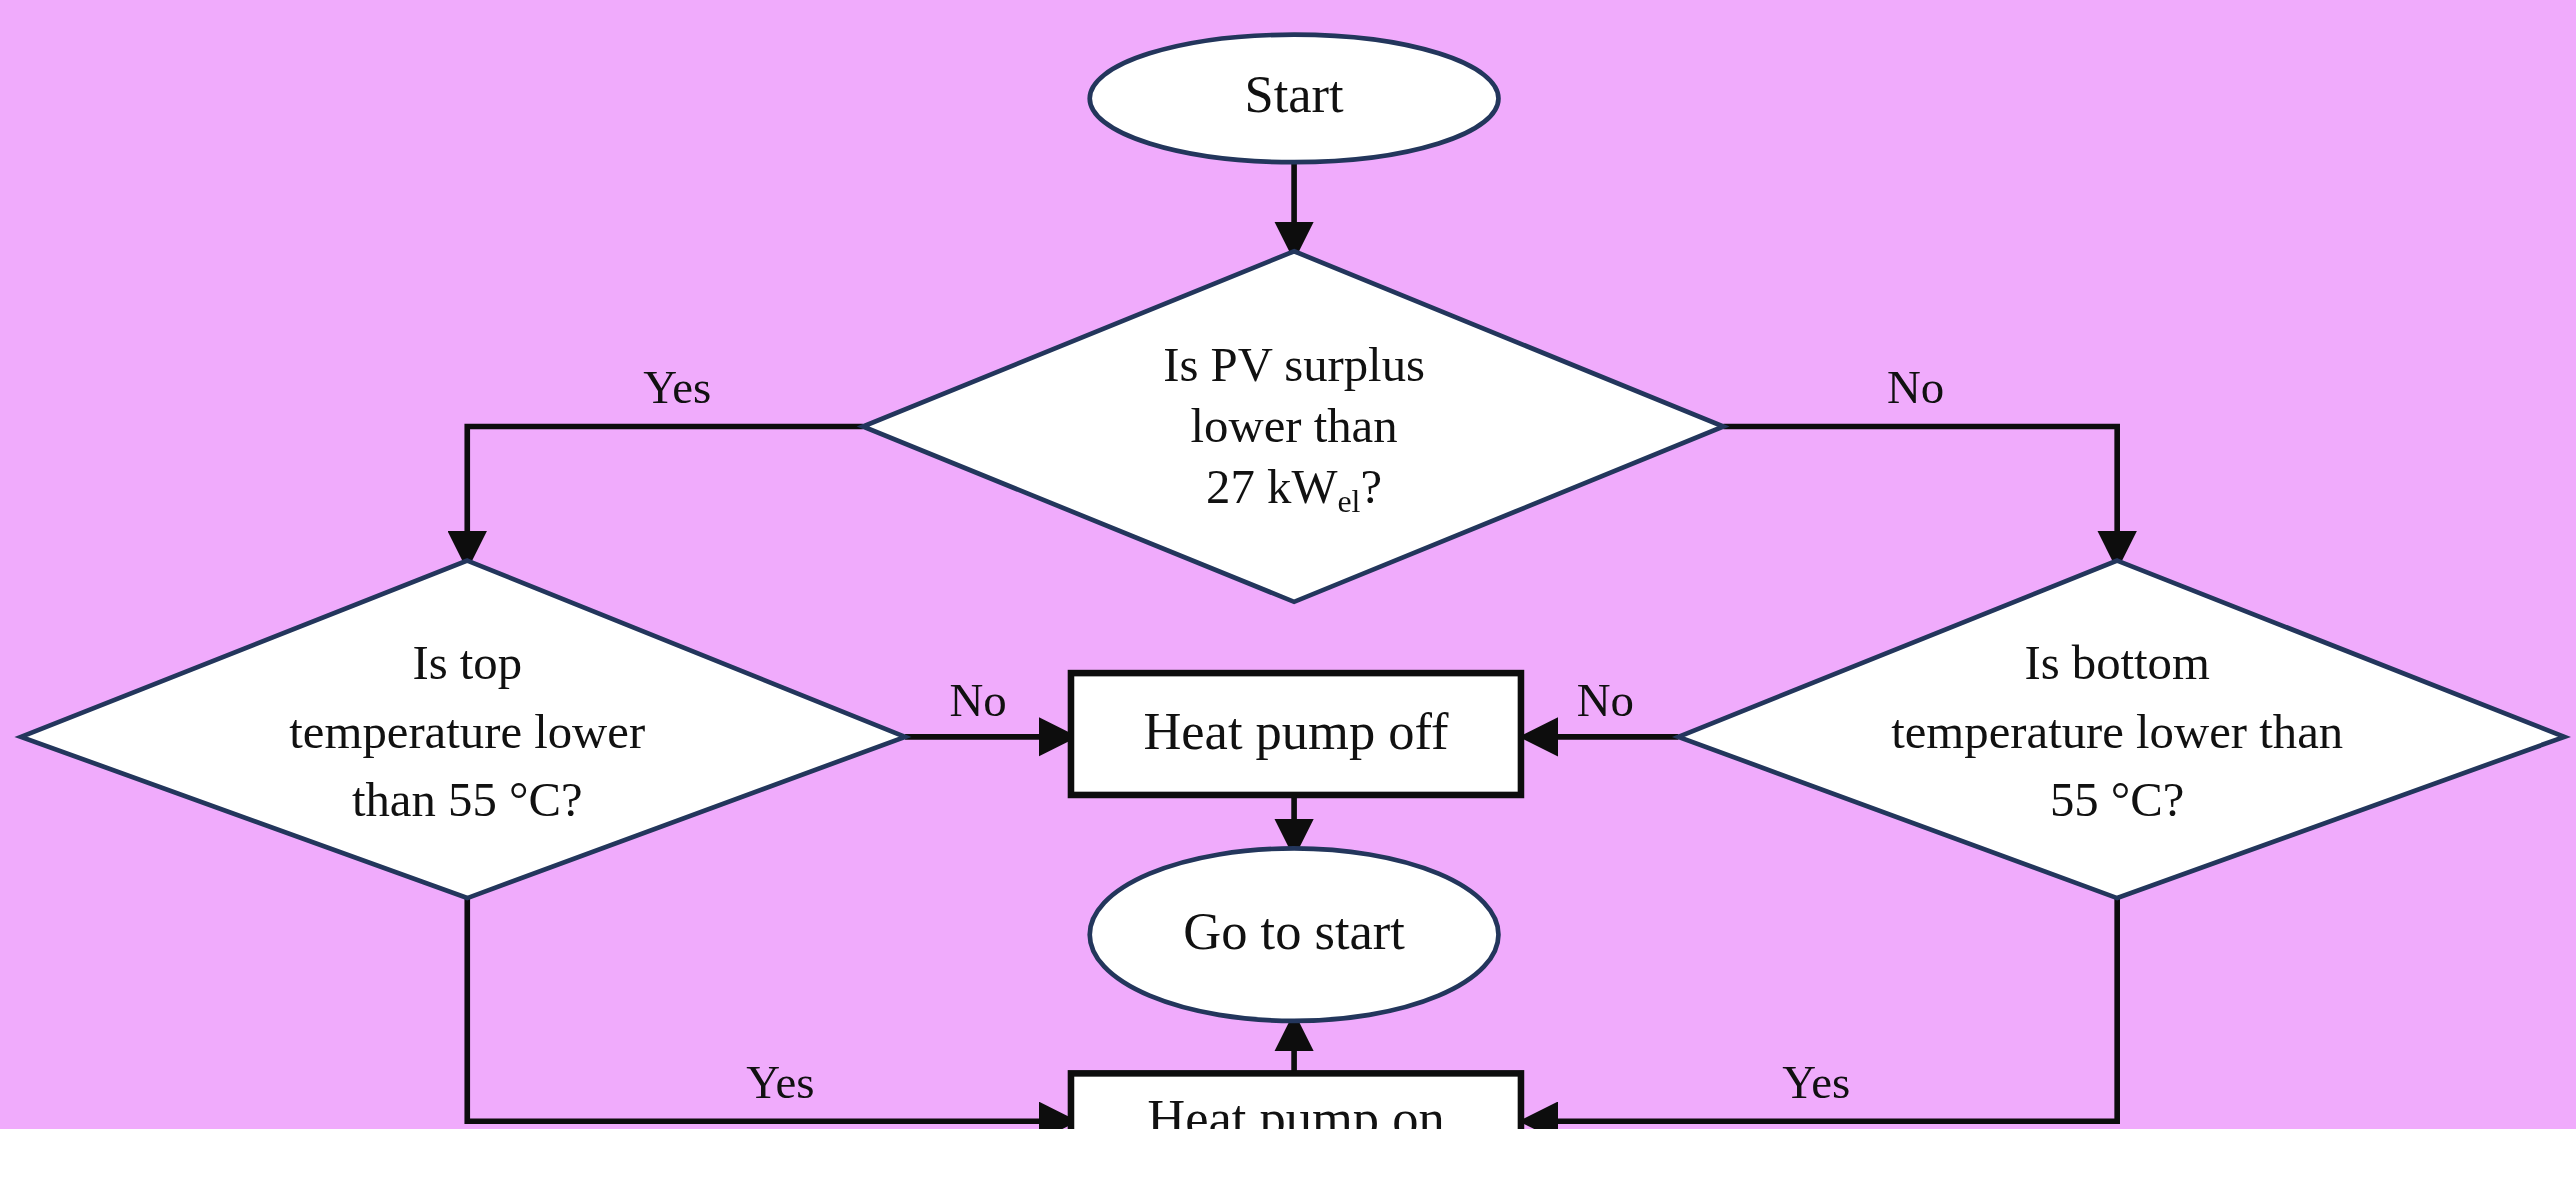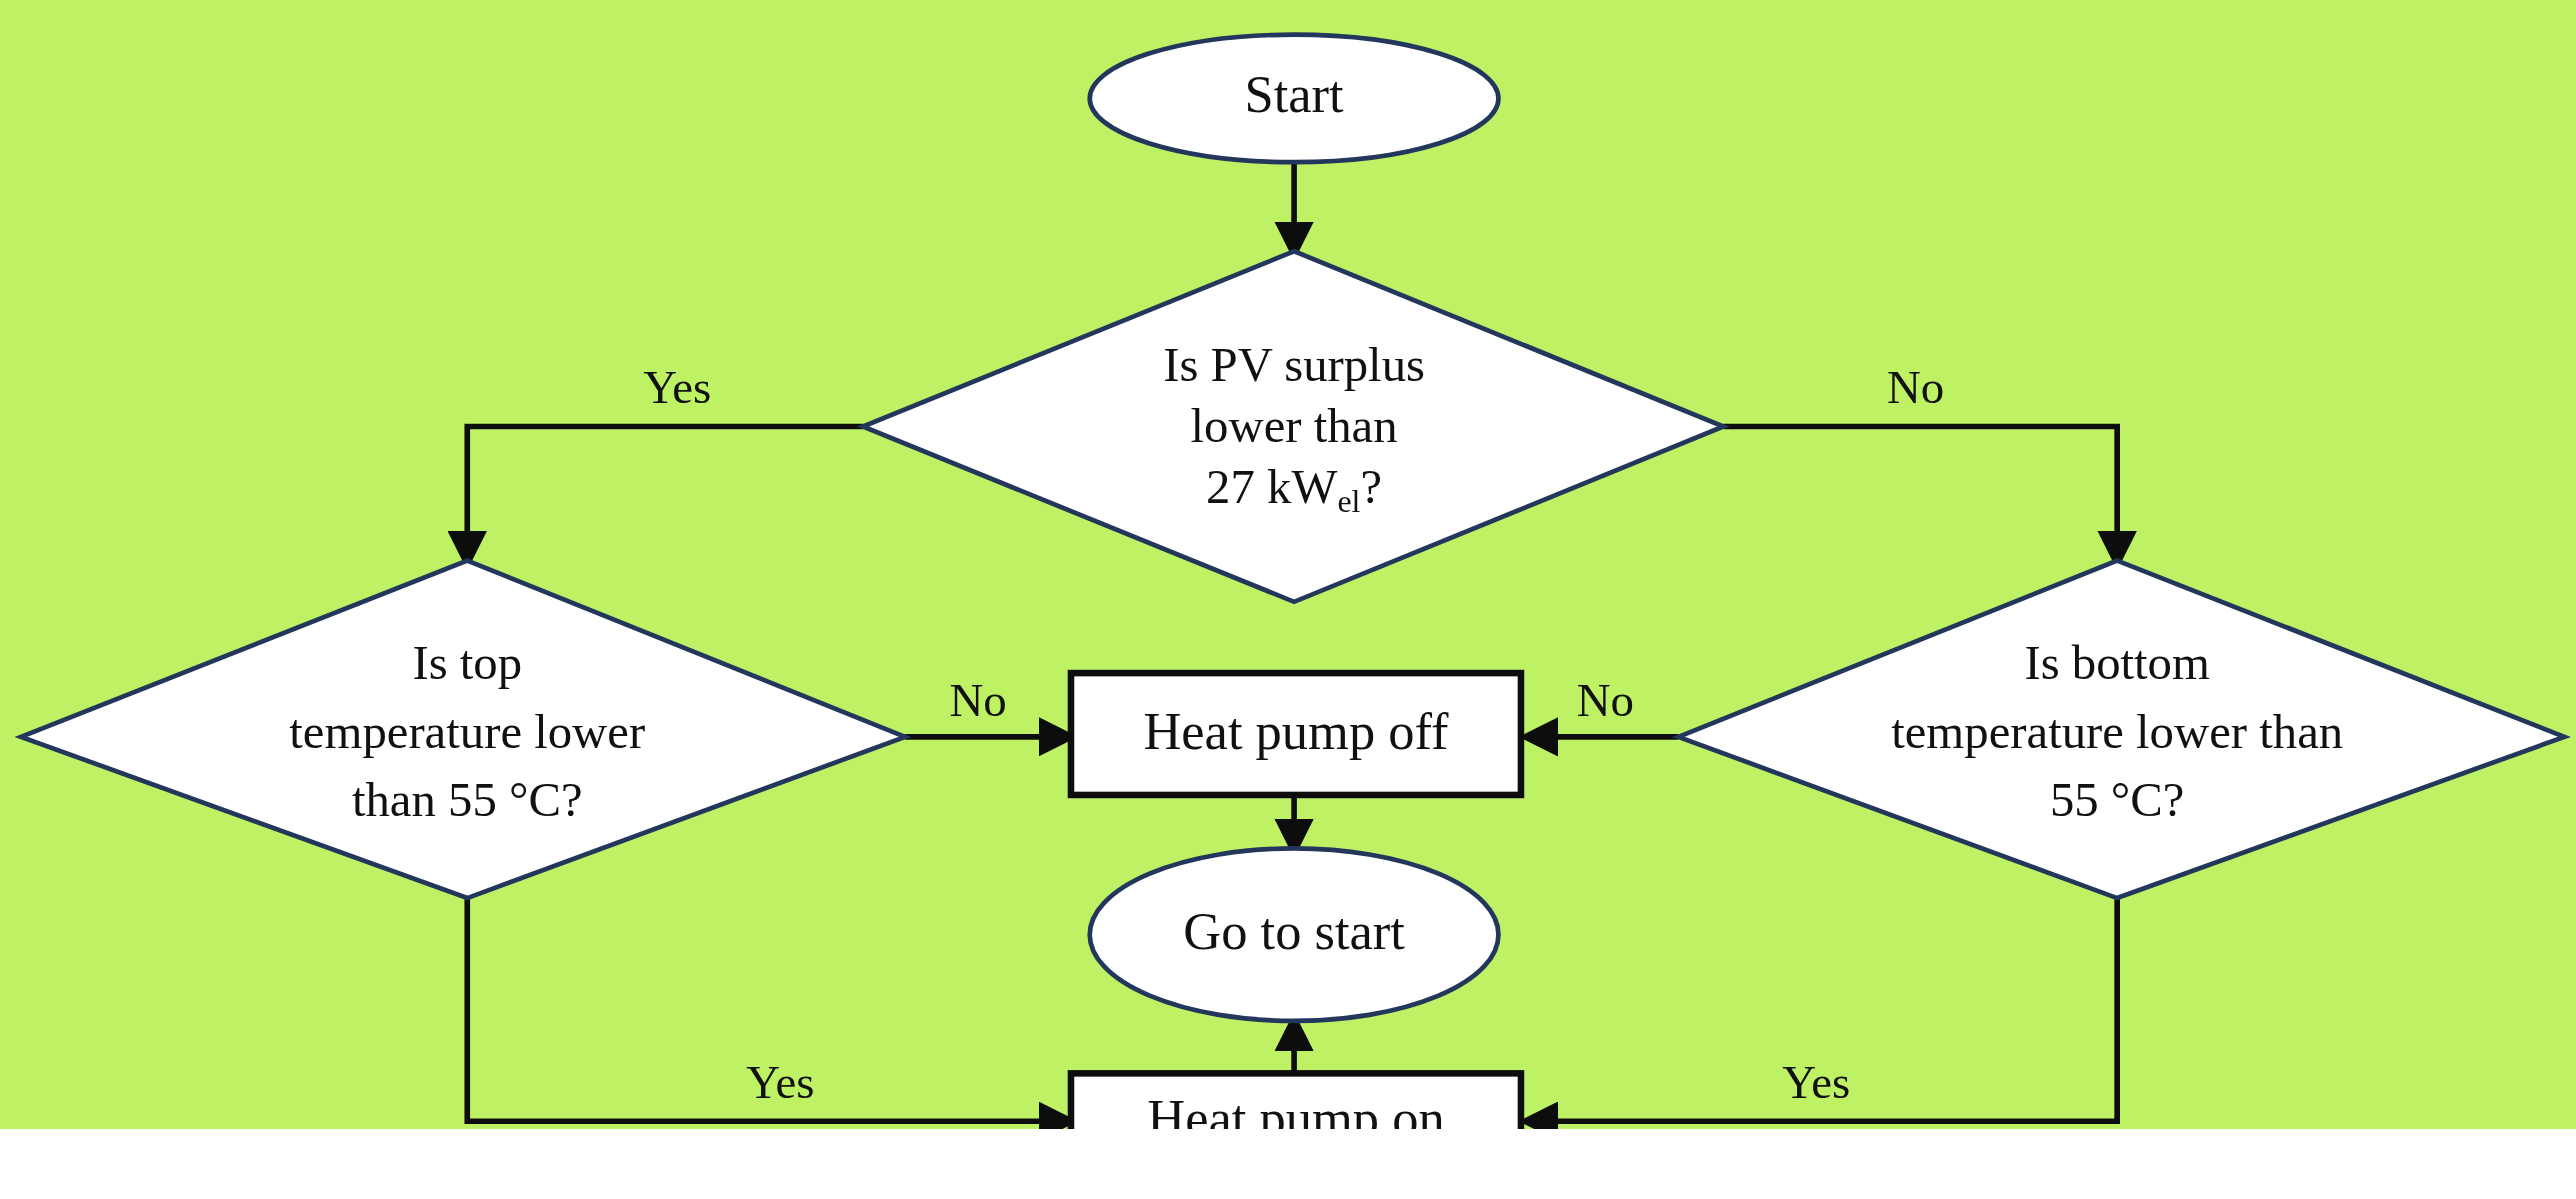--- a/index.html
+++ b/index.html
@@ -4,21 +4,21 @@
 <style>
   html, body {
     margin: 0;
     padding: 0;
     background: #ffffff;
   }
   #canvas {
     position: relative;
     width: 2576px;
     height: 1129px;
-    background: #bef264;
+    background: #f0abfc;
     overflow: hidden;
     font-family: "Liberation Serif", "DejaVu Serif", serif;
   }
   svg.flow {
     position: absolute;
     left: 0;
     top: 0;
     width: 2576px;
     height: 1199px;
   }

